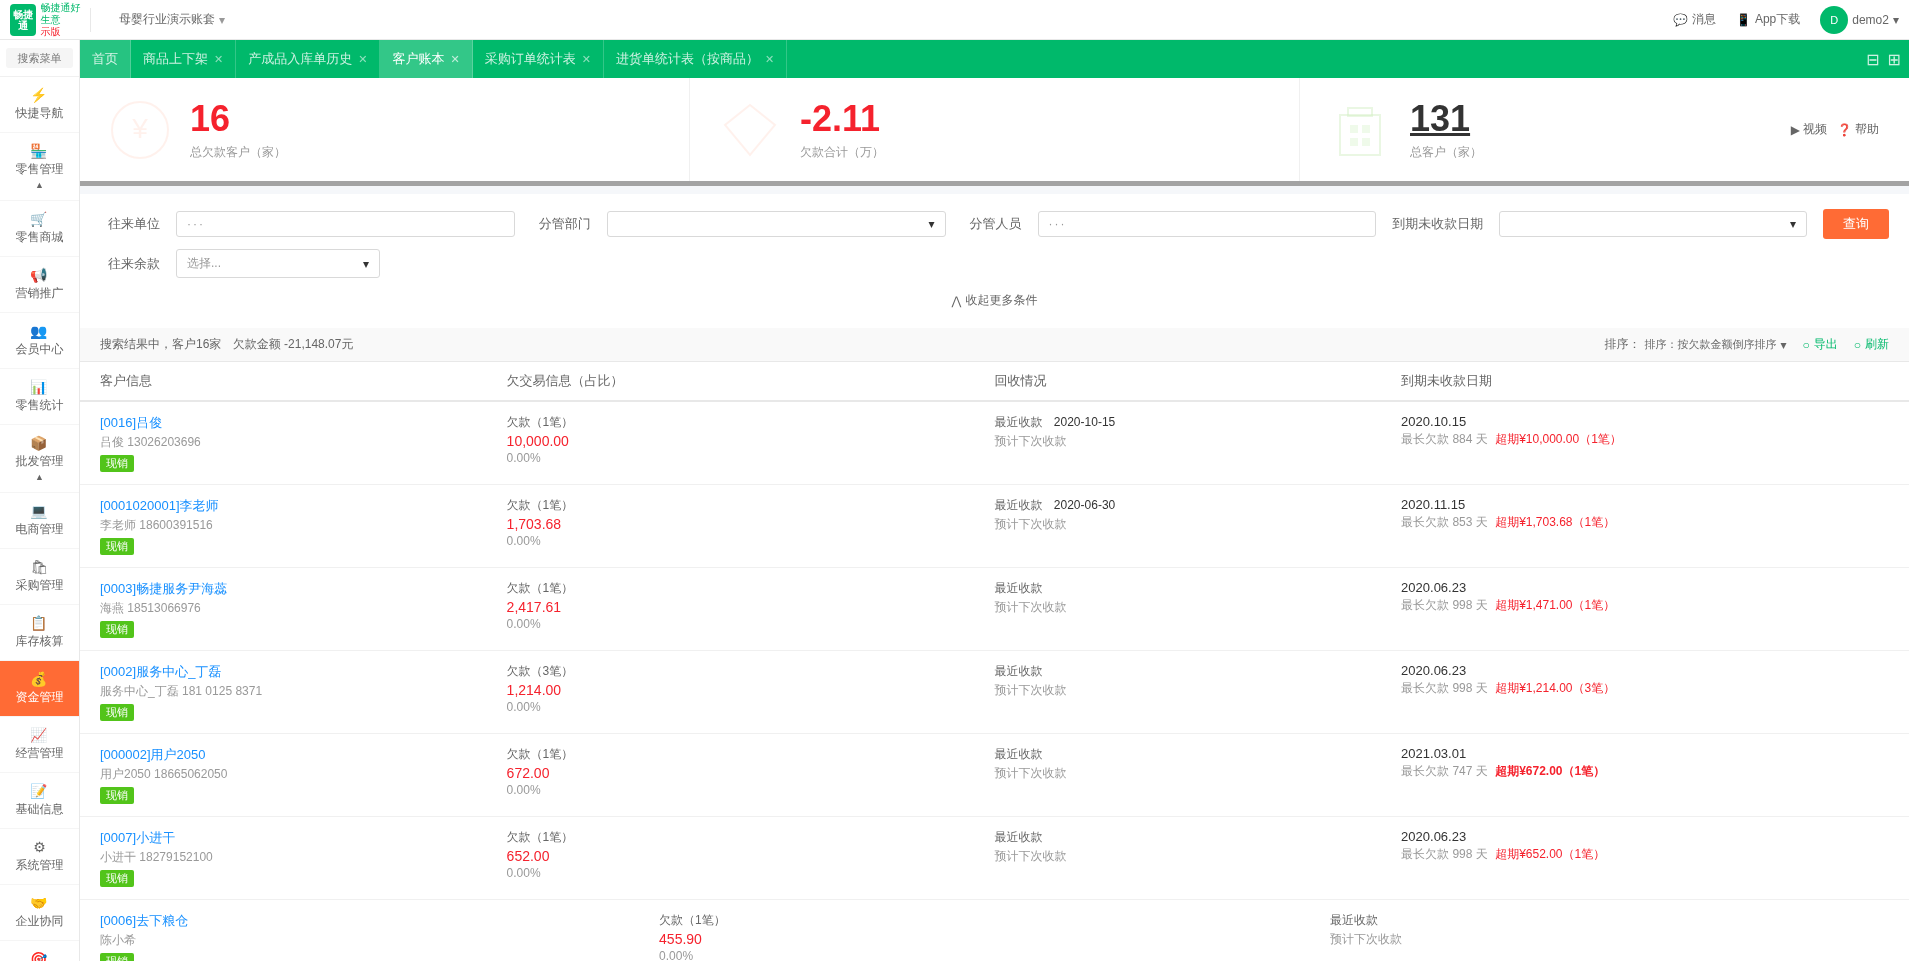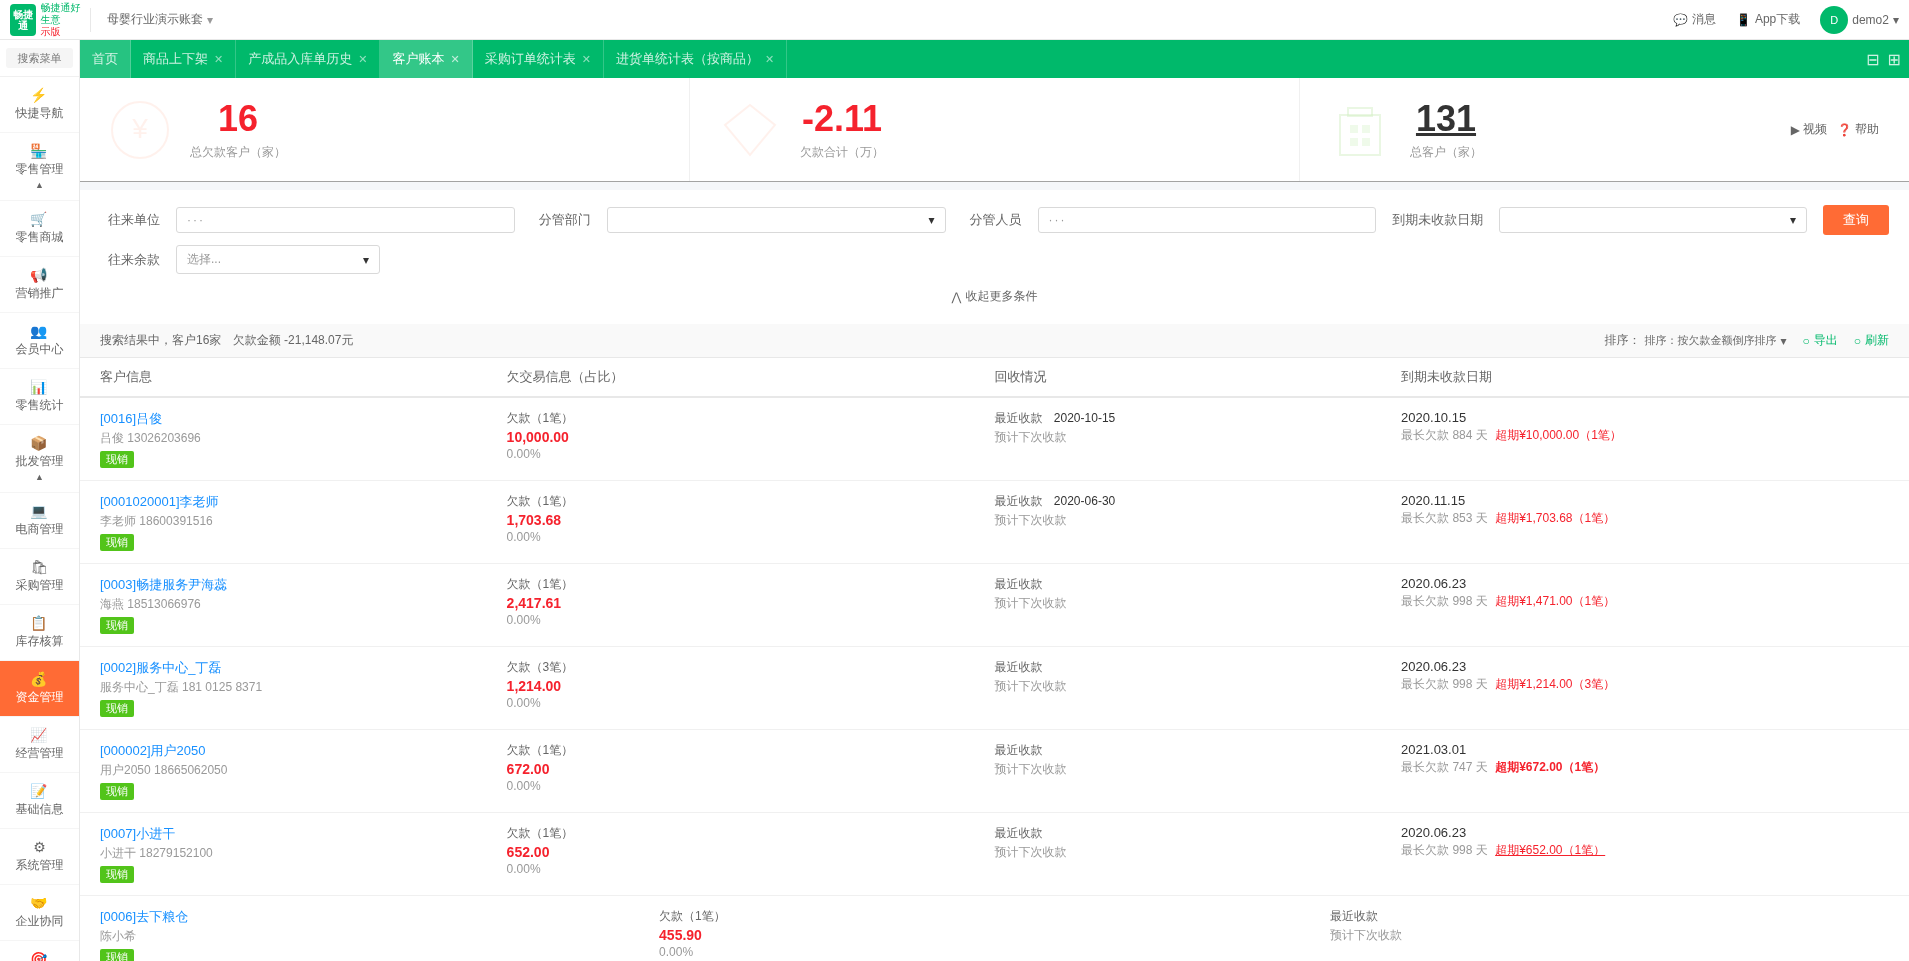--- a/index.html
+++ b/index.html
@@ -4,21 +4,21 @@
   <style>
     * { box-sizing: border-box; margin: 0; padding: 0; }
     body { font-family: 'Microsoft YaHei', Arial, sans-serif; font-size: 13px; background: #f5f5f5; color: #333; overflow: hidden; }
 
     
     .app-wrapper { display: flex; flex-direction: column; height: 961px; width: 1909px; }
     .top-bar { display: flex; align-items: center; height: 40px; background: #fff; border-bottom: 1px solid #e8e8e8; padding: 0 10px; }
     .logo-area { display: flex; align-items: center; width: 80px; }
     .logo-icon { width: 32px; height: 32px; background: #00b96b; border-radius: 4px; display: flex; align-items: center; justify-content: center; color: white; font-size: 12px; font-weight: bold; }
     .brand-name { font-size: 11px; color: #00b96b; margin-left: 4px; line-height: 1.2; }
-    .industry-select { display: flex; align-items: center; padding: 0 16px; border: none; background: none; color: #666; font-size: 12px; cursor: pointer; border-left: 1px solid #e8e8e8; height: 24px; }
+    .industry-select { display: flex; align-items: center; padding: 0 28px; border: none; background: none; color: #666; font-size: 12px; cursor: pointer; border-left: 1px solid #e8e8e8; height: 24px; }
     .top-bar-right { margin-left: auto; display: flex; align-items: center; gap: 20px; }
     .top-bar-btn { display: flex; align-items: center; gap: 4px; color: #666; font-size: 12px; cursor: pointer; }
     .avatar { width: 28px; height: 28px; border-radius: 50%; background: #00b96b; display: flex; align-items: center; justify-content: center; color: white; font-size: 11px; }
 
     .main-layout { display: flex; flex: 1; overflow: hidden; }
 
     
     .sidebar { width: 80px; background: #fff; border-right: 1px solid #e8e8e8; display: flex; flex-direction: column; overflow-y: auto; }
     .sidebar-search { padding: 8px 6px; border-bottom: 1px solid #f0f0f0; }
     .sidebar-search-box { width: 100%; background: #f5f5f5; border: none; border-radius: 3px; padding: 4px 6px; font-size: 11px; color: #999; text-align: center; }
@@ -33,21 +33,21 @@
     .tab-item.active { background: rgba(255,255,255,0.2); color: white; }
     .tab-item:first-child { background: rgba(255,255,255,0.15); }
     .tab-close { font-size: 11px; opacity: 0.7; }
     .tabs-right { margin-left: auto; display: flex; align-items: center; gap: 8px; padding-right: 8px; }
     .tabs-right-btn { color: white; opacity: 0.8; cursor: pointer; font-size: 16px; }
 
     
     .page-content { flex: 1; overflow-y: auto; background: #f5f7fa; }
 
     
-    .stats-row { display: flex; background: white; border-bottom: 1px solid #a3a3a3; text-align: center; }
+    .stats-row { display: flex; background: white; border-bottom: 5px solid #a3a3a3; }
     .stat-card { flex: 1; display: flex; align-items: center; padding: 20px 30px; border-right: 1px solid #f0f0f0; position: relative; }
     .stat-card:last-child { border-right: none; }
     .stat-icon { width: 60px; height: 60px; margin-right: 20px; opacity: 0.3; }
     .stat-value { font-size: 36px; font-weight: bold; }
     .stat-value.red { color: #f5222d; }
     .stat-value.black { color: #333; text-decoration: underline; }
     .stat-label { font-size: 12px; color: #999; margin-top: 4px; }
     .stat-card-right { margin-left: auto; display: flex; align-items: center; gap: 12px; font-size: 12px; color: #666; }
     .stat-help-btns { display: flex; gap: 10px; align-items: center; font-size: 12px; color: #666; }
 
@@ -75,21 +75,21 @@
     .col-recovery { flex: 2.5; }
     .col-date { flex: 3; }
 
     .table-row { display: flex; padding: 12px 20px; background: white; border-bottom: 1px solid #f0f0f0; align-items: flex-start; }
     .customer-info { flex: 2.5; }
     .customer-name { color: #1890ff; font-size: 13px; cursor: pointer; }
     .customer-contact { font-size: 12px; color: #999; margin-top: 2px; }
     .customer-tag { display: inline-block; background: #52c41a; color: white; font-size: 11px; padding: 1px 6px; border-radius: 2px; margin-top: 4px; }
     .debt-info { flex: 3; }
     .debt-label { font-size: 12px; color: #666; }
-    .debt-amount { font-size: 14px; color: #f5222d; font-weight: 700; margin-top: 2px; }
+    .debt-amount { font-size: 14px; color: #f5222d; font-weight: 400; margin-top: 2px; }
     .debt-ratio { font-size: 12px; color: #999; margin-top: 2px; }
     .recovery-info { flex: 2.5; }
     .recovery-label { font-size: 12px; color: #666; }
     .recovery-next { font-size: 12px; color: #999; margin-top: 2px; }
     .due-info { flex: 3; }
     .due-date { font-size: 13px; color: #333; }
     .due-overdue { font-size: 12px; color: #999; margin-top: 2px; }
     .due-overdue-link { color: #f5222d; cursor: pointer; }
 
     
@@ -520,21 +520,21 @@
             <div class="recovery-info col-recovery">
               <div class="recovery-label">
                 <span>最近收款</span>
               </div>
               <div class="recovery-next">预计下次收款</div>
             </div>
             <div class="due-info col-date">
               <div class="due-date">2020.06.23</div>
               <div class="due-overdue">
                 <span>最长欠款 998 天</span>
-                <span class="due-overdue-link" style="margin-left:4px;text-decoration:underline;">超期¥652.00（1笔）</span>
+                <span class="due-overdue-link" style="margin-left:4px;">超期¥652.00（1笔）</span>
               </div>
             </div>
           </div>
 
           <div class="table-row">
             <div class="customer-info col-customer">
               <div class="customer-name">[0006]去下粮仓</div>
               <div class="customer-contact">陈小希</div>
               <span class="customer-tag">现销</span>
             </div>

